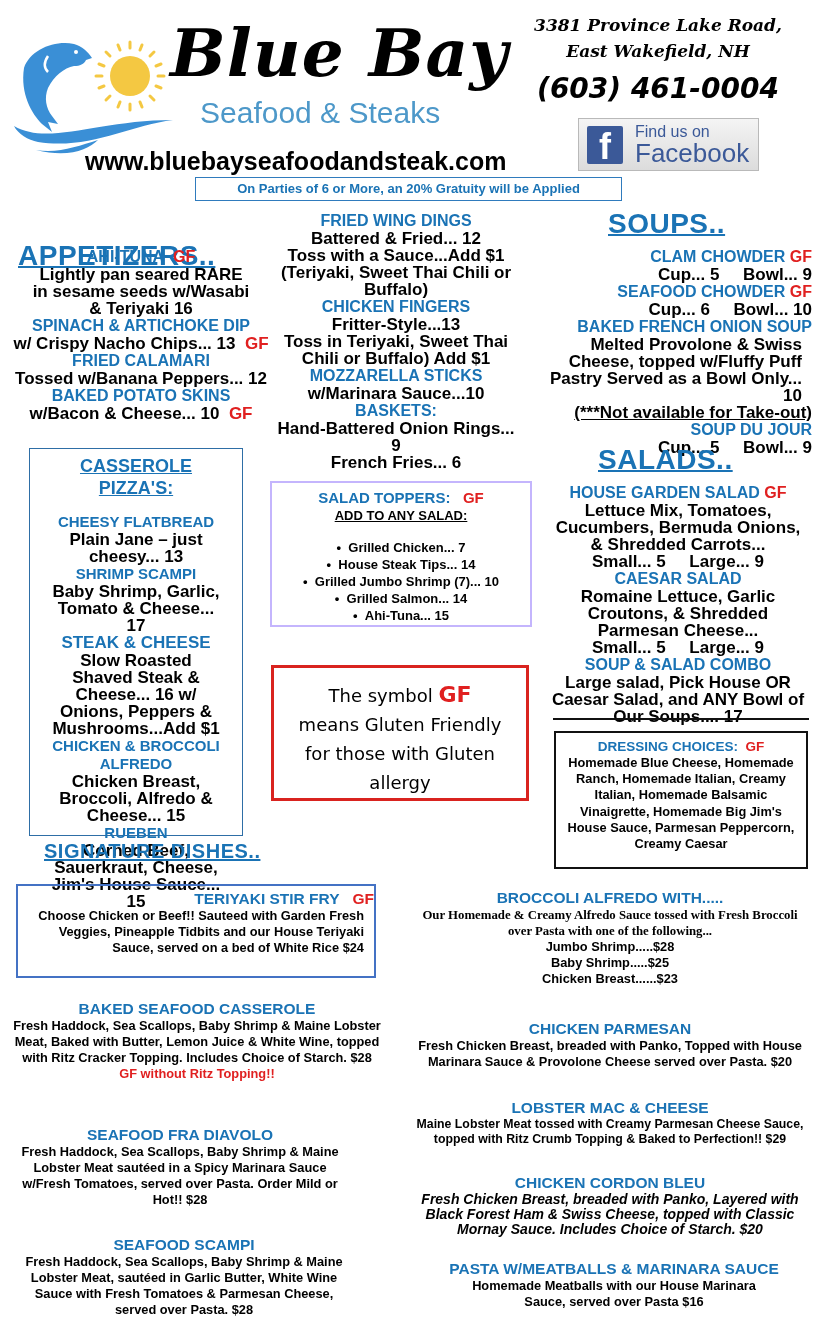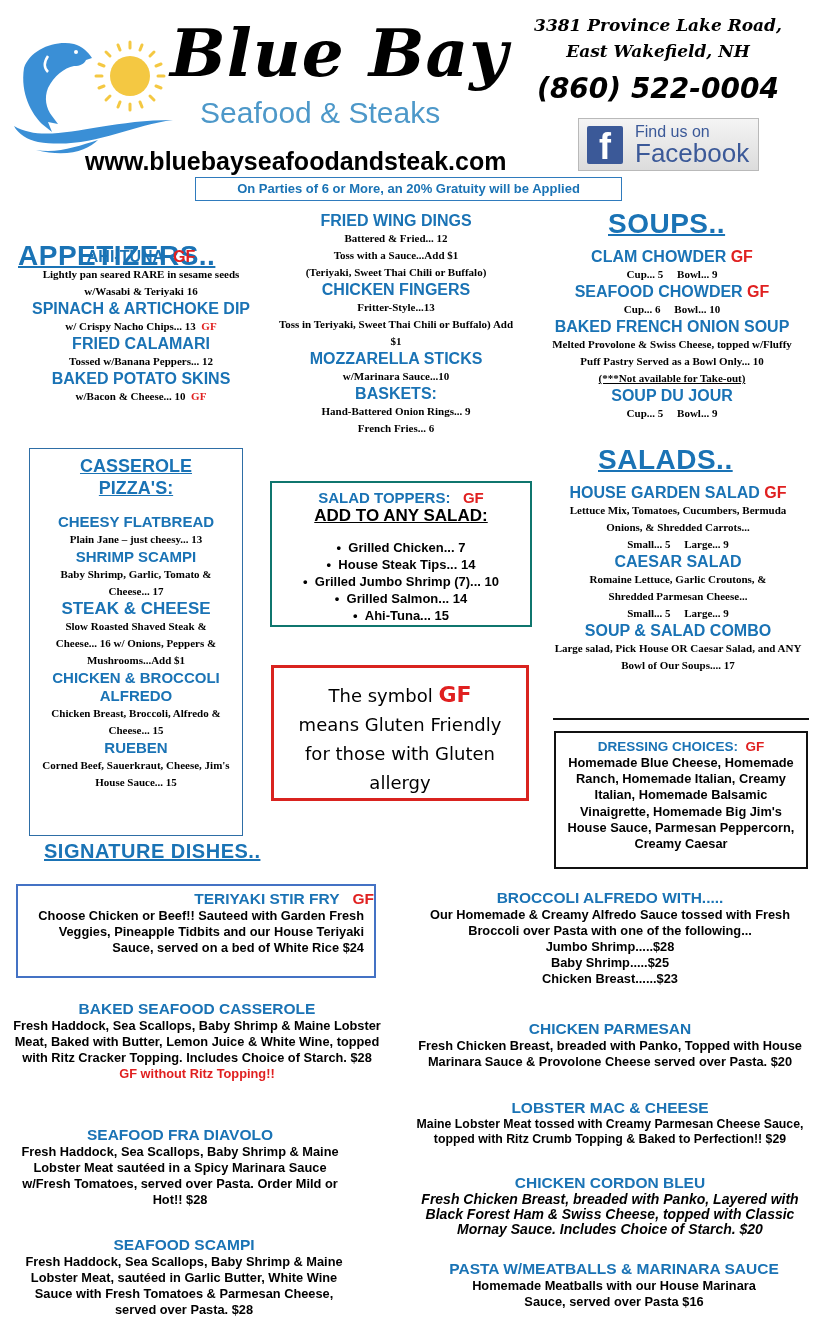--- a/index.html
+++ b/index.html
@@ -20,29 +20,29 @@
   .fb-text { margin-left: 12px; color: #3b5998; line-height: 1; }
   .fb-text .l1 { font-size: 16px; }
   .fb-text .l2 { font-size: 26px; }
   .gratuity { position: absolute; left: 195px; top: 177px; width: 427px; height: 24px; border: 1.5px solid #2f7bbd; color: #1a73b5; font-weight: bold; font-size: 13px; text-align: center; line-height: 21px; }
 
   
   .sec-title { position: absolute; font-weight: 900; font-size: 28px; color: #1a73b5; text-decoration: underline; text-decoration-thickness: 2px; letter-spacing: 0.5px; }
 
   .col { position: absolute; text-align: center; }
   .col .ih { font-weight: bold; color: #1a73b5; font-size: 16px; line-height: 18px; }
-  .col .id { font-weight: bold; font-size: 11px; line-height: 17px; color: #000; font-family: Liberation Serif, serif; }
+  .col .id { font-weight: bold; font-size: 17px; line-height: 17px; color: #000; }
   .col .gf { color: #e02020; font-weight: bold; }
 
   .box { position: absolute; }
   .flat-box { left: 29px; top: 448px; width: 214px; height: 388px; border: 1.5px solid #2e6ea6; padding-top: 6px; }
   .flat-title { font-weight: bold; font-size: 18px; line-height: 22px; color: #1a73b5; text-decoration: underline; }
-  .toppers-box { left: 270px; top: 481px; width: 262px; height: 146px; border: 2px solid #0f766e; padding-top: 6px; }
+  .toppers-box { left: 270px; top: 481px; width: 262px; height: 146px; border: 2px solid #c4b5fd; padding-top: 6px; }
   .toppers-box .tt { font-weight: bold; font-size: 15px; color: #1a73b5; line-height: 18px; }
-  .toppers-box .ts { font-weight: bold; font-size: 17px; text-decoration: underline; line-height: 18px; margin-bottom: 14px; }
+  .toppers-box .ts { font-weight: bold; font-size: 13px; text-decoration: underline; line-height: 18px; margin-bottom: 14px; }
   .toppers-box .li { font-weight: bold; font-size: 13px; line-height: 17px; }
   .gf-box { left: 271px; top: 665px; width: 258px; height: 136px; border: 3px solid #d9231f; padding-top: 12px; font-family: "DejaVu Sans", sans-serif; font-size: 18px; line-height: 29px; text-align: center; }
   .gf-box .gf-sym { color: #e02020; font-weight: bold; font-size: 22px; }
   .dressing-box { left: 554px; top: 731px; width: 254px; height: 138px; border: 2px solid #111; padding-top: 5px; text-align: center; }
   .dressing-box .dt { font-weight: bold; font-size: 13.5px; color: #1a73b5; line-height: 17px; }
   .dressing-box .dd { font-weight: bold; font-size: 12.8px; line-height: 16.2px; }
   .teri-box { left: 16px; top: 884px; width: 360px; height: 94px; border: 2.5px solid #4472c4; padding-top: 4px; text-align: right; }
   .sig-h { font-weight: bold; color: #1a73b5; font-size: 15.5px; line-height: 18px; }
   .sig-d { font-weight: bold; font-size: 12.8px; line-height: 16px; }
   .sep-line { position: absolute; left: 553px; top: 718px; width: 256px; height: 1.5px; background: #111; }
@@ -81,21 +81,21 @@
 </svg>
 
 <div class="brand-name">Blue Bay</div>
 <div class="brand-sub">Seafood &amp; Steaks</div>
 <div class="website">www.bluebayseafoodandsteak.com</div>
 
 <div class="address">
   <div>3381 Province Lake Road,</div>
   <div>East Wakefield, NH</div>
 </div>
-<div class="phone">(860) 522-0004</div>
+<div class="phone">(603) 461-0004</div>
 
 <div class="fb-badge">
   <div class="fb-logo">f</div>
   <div class="fb-text">
     <div class="l1">Find us on</div>
     <div class="l2">Facebook</div>
   </div>
 </div>
 
 <div class="gratuity">On Parties of 6 or More, an 20% Gratuity will be Applied</div>
@@ -137,21 +137,21 @@
     <div class="id">w/Marinara Sauce...10</div>
   </div>
   <div>
     <div class="ih">BASKETS:</div>
     <div class="id">Hand-Battered Onion Rings... 9</div>
     <div class="id">French Fries... 6</div>
   </div>
 </div>
 
 <div class="sec-title" style="left:608px; top:208px;">SOUPS..</div>
-<div class="col" style="left:532px; top:248px; width:280px;">
+<div class="col" style="left:532px; top:248px; width:280px;text-align:right;">
   <div>
     <div class="ih"><span>CLAM CHOWDER</span> <span class="gf">GF</span></div>
     <div class="id" style="white-space:pre;">Cup... 5     Bowl... 9</div>
   </div>
   <div>
     <div class="ih"><span>SEAFOOD CHOWDER</span> <span class="gf">GF</span></div>
     <div class="id" style="white-space:pre;">Cup... 6     Bowl... 10</div>
   </div>
   <div>
     <div class="ih">BAKED FRENCH ONION SOUP</div>
@@ -248,21 +248,21 @@
   <div class="sig-d">Fresh Haddock, Sea Scallops, Baby Shrimp &amp; Maine Lobster Meat sautéed in a Spicy Marinara Sauce w/Fresh Tomatoes, served over Pasta.  Order Mild or Hot!!   $28</div>
 </div>
 
 <div class="col" style="left:14px; top:1236px; width:340px;">
   <div class="sig-h">SEAFOOD SCAMPI</div>
   <div class="sig-d">Fresh Haddock, Sea Scallops, Baby Shrimp &amp; Maine Lobster Meat, sautéed in Garlic Butter, White Wine Sauce with Fresh Tomatoes &amp; Parmesan Cheese, served over Pasta.   $28</div>
 </div>
 
 <div class="col" style="left:410px; top:889px; width:400px;">
   <div class="sig-h">BROCCOLI ALFREDO WITH.....</div>
-  <div class="sig-d" style="padding:0 10px;">Our Homemade &amp; Creamy Alfredo Sauce tossed with Fresh Broccoli over Pasta with one of the following...</div>
+  <div class="sig-d" style="padding:0 10px;font-family:Liberation Serif, serif;">Our Homemade &amp; Creamy Alfredo Sauce tossed with Fresh Broccoli over Pasta with one of the following...</div>
   <div class="sig-d">Jumbo Shrimp.....$28</div>
   <div class="sig-d">Baby Shrimp.....$25</div>
   <div class="sig-d">Chicken Breast......$23</div>
 </div>
 
 <div class="col" style="left:408px; top:1020px; width:404px;">
   <div class="sig-h">CHICKEN PARMESAN</div>
   <div class="sig-d">Fresh Chicken Breast, breaded with Panko, Topped with House Marinara Sauce &amp; Provolone Cheese served over Pasta.   $20</div>
 </div>
 

